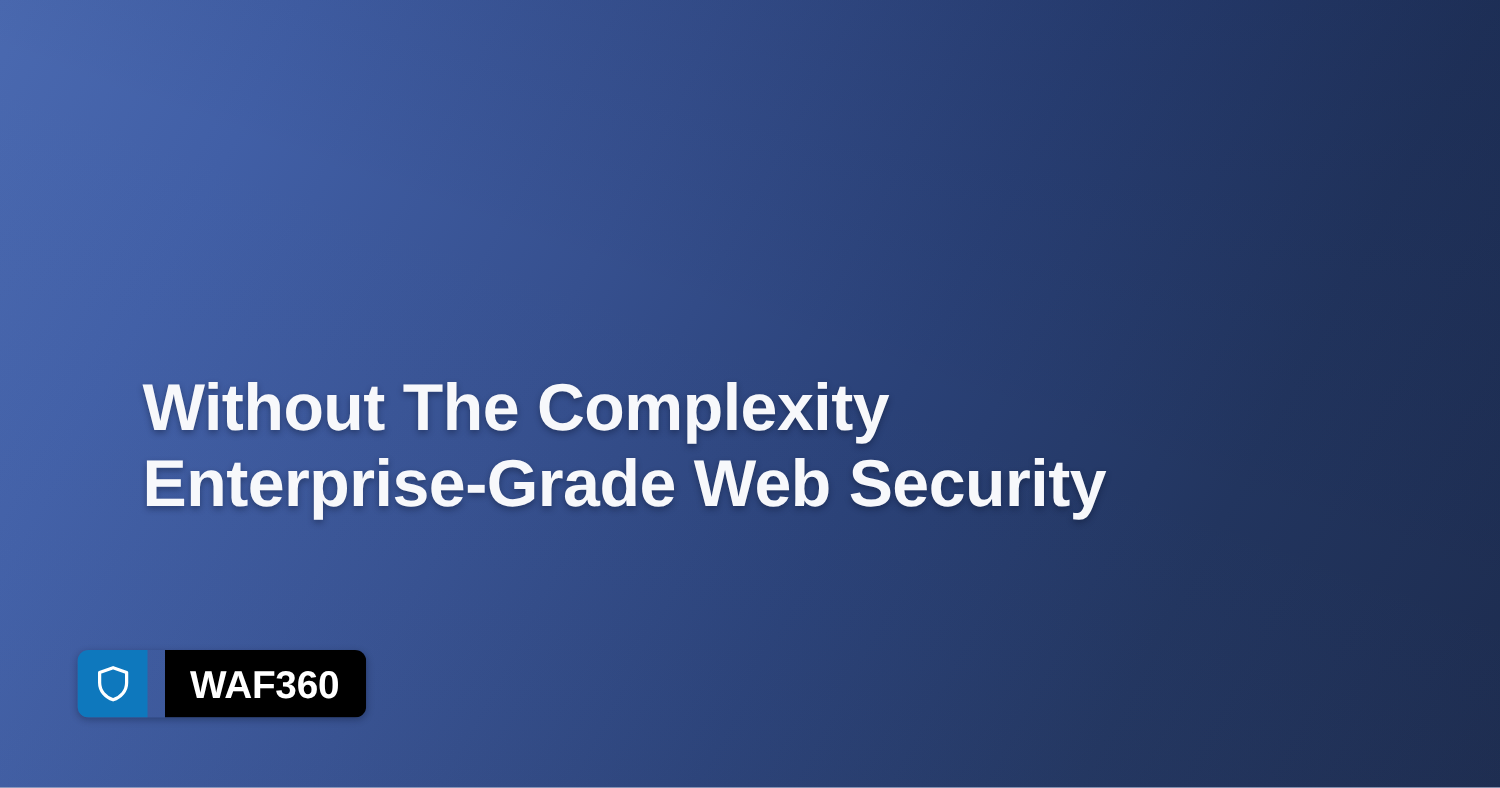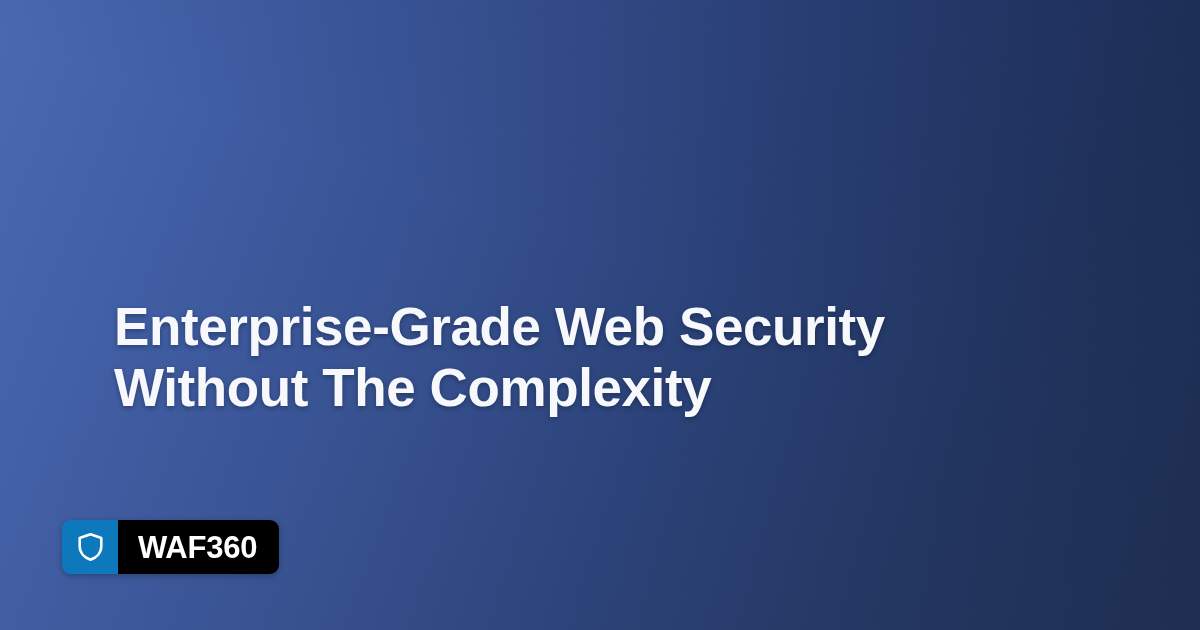--- a/index.html
+++ b/index.html
@@ -60,20 +60,21 @@
   .brand-badge {
     position: absolute;
     left: 62px;
     top: 520px;
     height: 54px;
     display: flex;
     align-items: stretch;
     border-radius: 9px;
     overflow: hidden;
     box-shadow: 0 2px 6px rgba(5, 12, 32, 0.30);
+    gap: 14px;
   }
 
   .brand-icon-box {
     width: 56px;
     height: 54px;
     background: #0e78bd;
     display: flex;
     align-items: center;
     justify-content: center;
     flex: 0 0 56px;
@@ -101,22 +102,22 @@
     white-space: nowrap;
   }
 </style>
 </head>
 <body>
 
 <div class="og-card">
   <div class="content">
 
     <h1 class="headline">
+      <span class="line">Without The Complexity</span>
       <span class="line">Enterprise-Grade Web Security</span>
-      <span class="line">Without The Complexity</span>
     </h1>
 
     <div class="brand-badge">
       <div class="brand-icon-box">
         <span>
           <svg viewBox="0 0 24 26" fill="none" xmlns="http://www.w3.org/2000/svg" aria-hidden="true">
             <path d="M12 1.6 L21.6 5.0 L21.6 12.2 C21.6 18.2 17.4 22.6 12 24.4 C6.6 22.6 2.4 18.2 2.4 12.2 L2.4 5.0 Z" stroke="#ffffff" stroke-width="2.3" stroke-linejoin="round" stroke-linecap="round" fill="none"></path>
           </svg>
         </span>
       </div>

